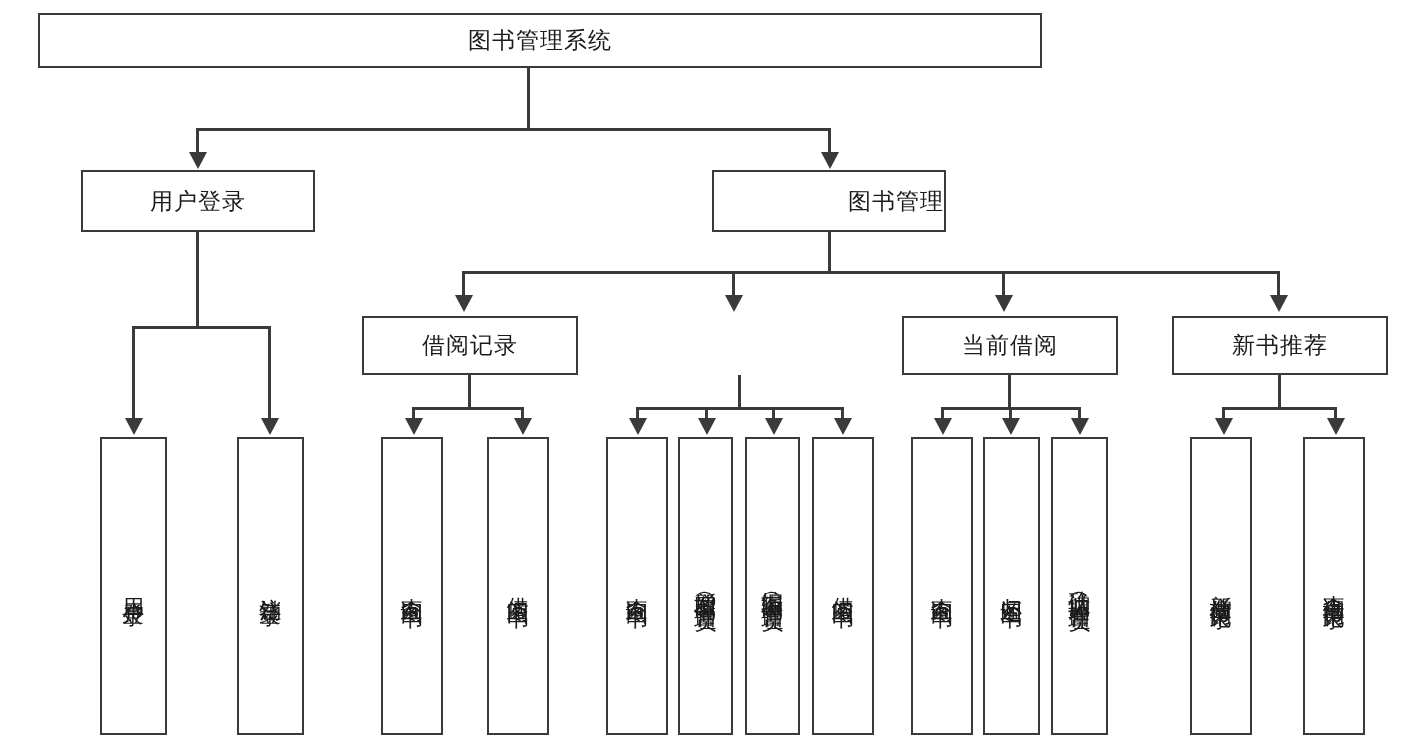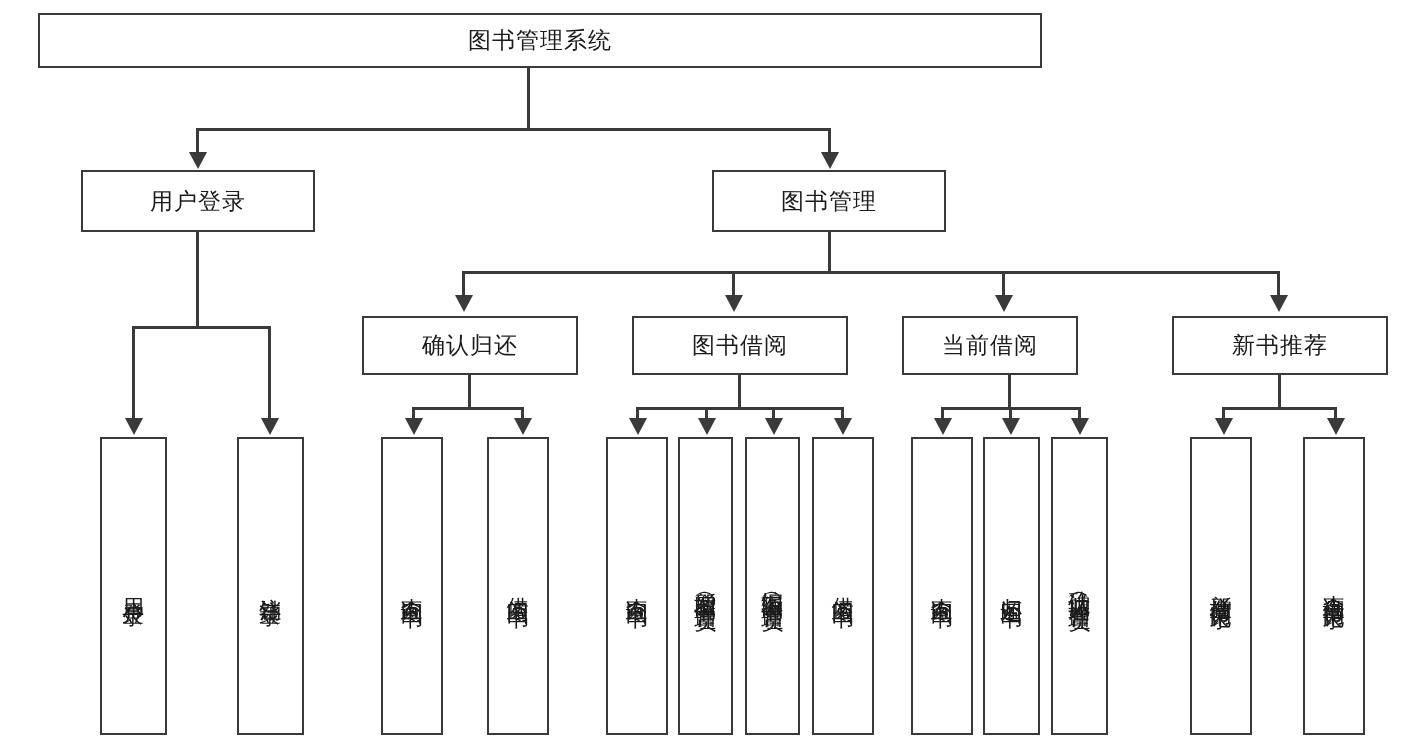--- a/index.html
+++ b/index.html
@@ -88,21 +88,21 @@
   <div class="ln-h" style="left:196px; top:128px; width:635px; height:3px;"></div>
 
   <div class="ln-v" style="left:196px; top:128px; width:3px; height:25px;"></div>
   <div class="arrow" style="left:189px; top:152px;"></div>
   <div class="ln-v" style="left:828px; top:128px; width:3px; height:25px;"></div>
   <div class="arrow" style="left:821px; top:152px;"></div>
 
   <div class="node horiz" style="left:81px; top:170px; width:234px; height:62px;">
     <span class="label">用户登录</span>
   </div>
-  <div class="node horiz" style="left:712px; top:170px; width:234px; height:62px;">
+  <div class="node horiz" style="left:712px; top:170px; width:234px; height:62px;justify-content:flex-end;">
     <span class="label">图书管理</span>
   </div>
 
   <div class="ln-v" style="left:196px; top:232px; width:3px; height:96px;"></div>
   <div class="ln-h" style="left:132px; top:326px; width:139px; height:3px;"></div>
   <div class="ln-v" style="left:132px; top:326px; width:3px; height:93px;"></div>
   <div class="arrow" style="left:125px; top:418px;"></div>
   <div class="ln-v" style="left:268px; top:326px; width:3px; height:93px;"></div>
   <div class="arrow" style="left:261px; top:418px;"></div>
 
@@ -111,26 +111,23 @@
   <div class="ln-v" style="left:462px; top:271px; width:3px; height:25px;"></div>
   <div class="arrow" style="left:455px; top:295px;"></div>
   <div class="ln-v" style="left:732px; top:271px; width:3px; height:25px;"></div>
   <div class="arrow" style="left:725px; top:295px;"></div>
   <div class="ln-v" style="left:1002px; top:271px; width:3px; height:25px;"></div>
   <div class="arrow" style="left:995px; top:295px;"></div>
   <div class="ln-v" style="left:1277px; top:271px; width:3px; height:25px;"></div>
   <div class="arrow" style="left:1270px; top:295px;"></div>
 
   <div class="node horiz" style="left:362px; top:316px; width:216px; height:59px;">
-    <span class="label">确认归还</span>
-  </div>
-  <div class="node horiz" style="left:632px; top:316px; width:216px; height:59px;">
-    <span class="label">图书借阅</span>
-  </div>
-  <div class="node horiz" style="left:902px; top:316px; width:176px; height:59px;">
+    <span class="label">借阅记录</span>
+  </div>
+  <div class="node horiz" style="left:902px; top:316px; width:216px; height:59px;">
     <span class="label">当前借阅</span>
   </div>
   <div class="node horiz" style="left:1172px; top:316px; width:216px; height:59px;">
     <span class="label">新书推荐</span>
   </div>
 
   <div class="ln-v" style="left:468px; top:375px; width:3px; height:34px;"></div>
   <div class="ln-h" style="left:412px; top:407px; width:112px; height:3px;"></div>
   <div class="ln-v" style="left:412px; top:407px; width:3px; height:12px;"></div>
   <div class="arrow" style="left:405px; top:418px;"></div>

